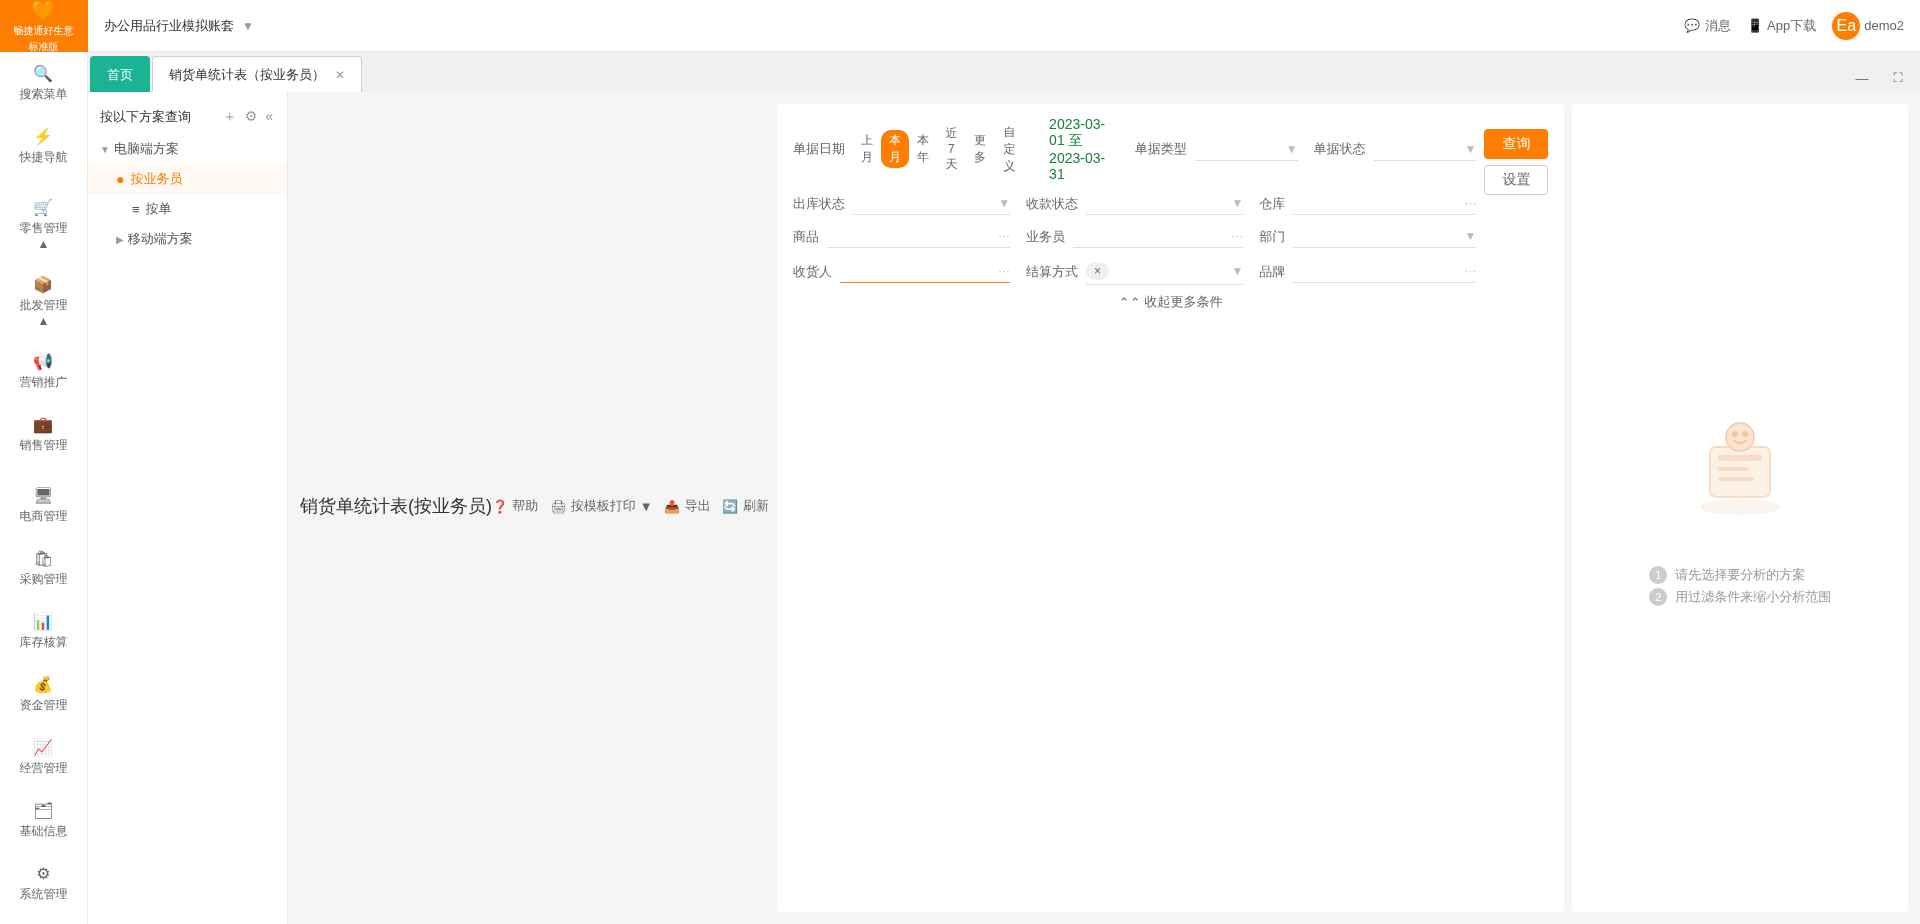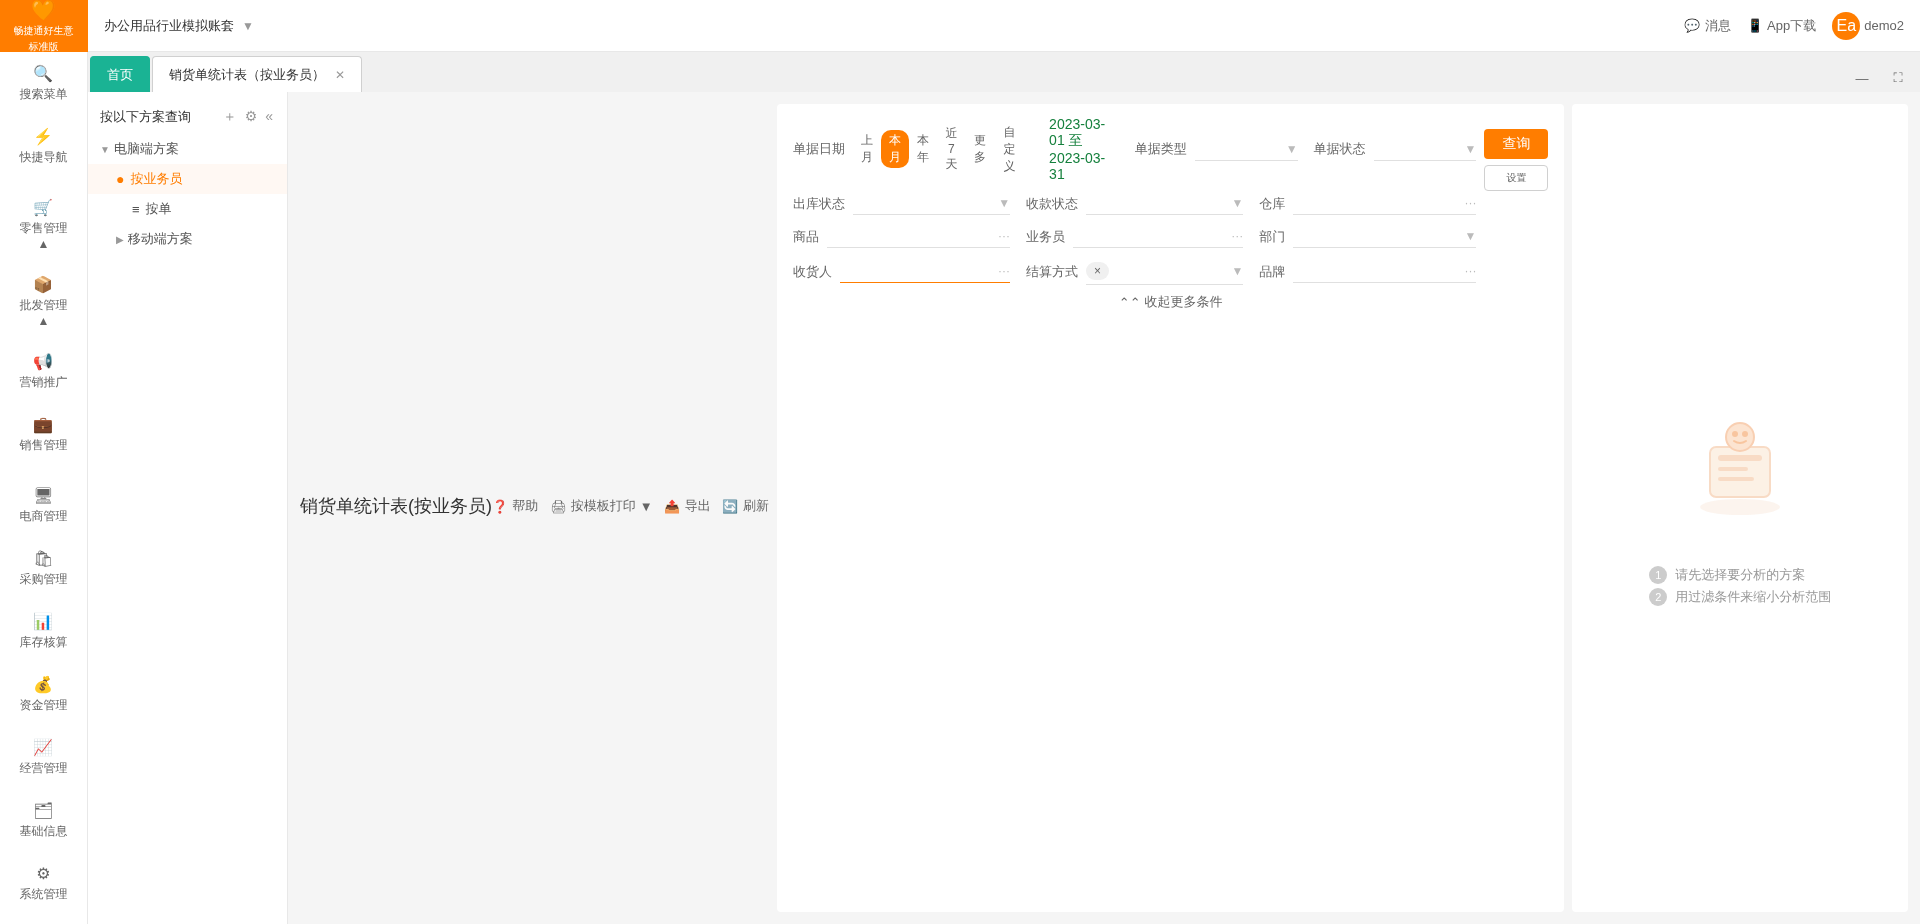--- a/index.html
+++ b/index.html
@@ -86,21 +86,21 @@
     .collapse-btn { display: flex; align-items: center; gap: 4px; color: #666; font-size: 13px; cursor: pointer; background: none; border: none; padding: 4px 12px; }
 
     
     .empty-state { flex: 1; display: flex; flex-direction: column; align-items: center; justify-content: center; background: #fff; border-radius: 4px; }
     .empty-state-icon { font-size: 80px; margin-bottom: 16px; opacity: 0.6; }
     .empty-state-item { display: flex; align-items: center; gap: 8px; color: #999; font-size: 13px; margin: 4px 0; }
     .empty-state-num { width: 18px; height: 18px; border-radius: 50%; background: #ccc; color: #fff; font-size: 11px; display: flex; align-items: center; justify-content: center; flex-shrink: 0; }
 
     
     .query-btn { background: #ff7d00; color: #fff; border: none; border-radius: 4px; padding: 6px 18px; font-size: 14px; cursor: pointer; }
-    .settings-btn { background: #fff; color: #666; border: 1px solid #d0d0d0; border-radius: 4px; padding: 5px 14px; font-size: 10px; cursor: pointer; margin-top: 6px; width: 100%; }
+    .settings-btn { background: #fff; color: #666; border: 1px solid #d0d0d0; border-radius: 4px; padding: 5px 14px; font-size: 14px; cursor: pointer; margin-top: 6px; width: 100%; }
     .btn-group { display: flex; flex-direction: column; align-items: center; margin-left: 8px; margin-top: 13px; }
 
     .filter-section { display: flex; }
     .filter-fields { flex: 1; }
 
     
     .tag { background: #f0f0f0; border-radius: 10px; padding: 2px 8px; font-size: 12px; color: #666; display: flex; align-items: center; gap: 4px; }
 
     
     .print-dropdown { display: flex; align-items: center; gap: 4px; }

